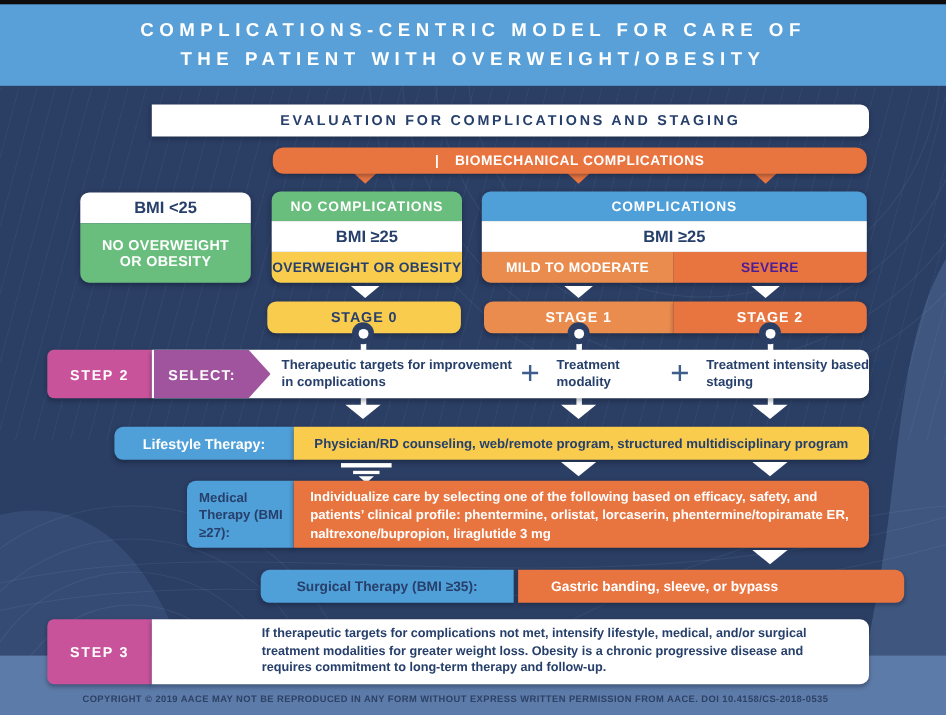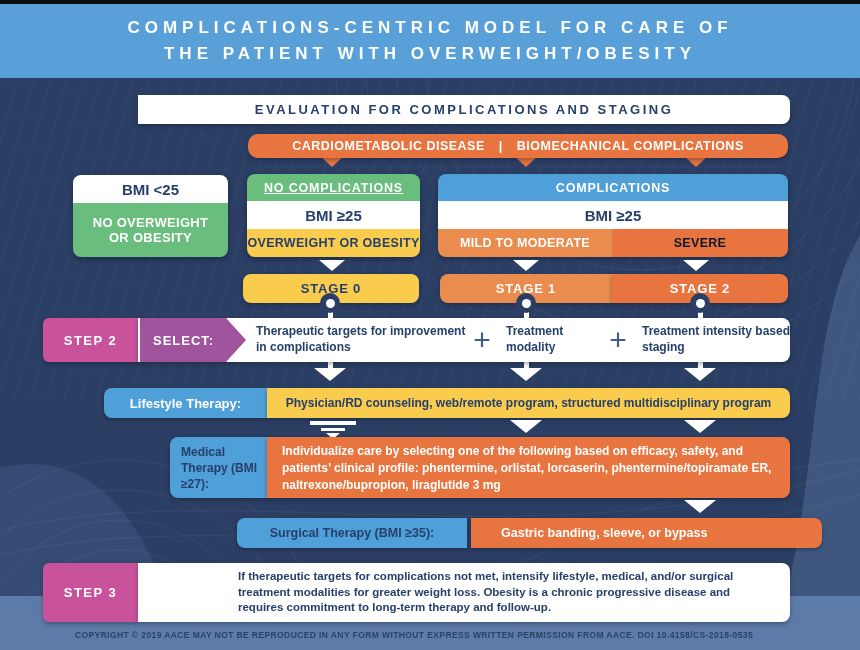--- a/index.html
+++ b/index.html
@@ -95,45 +95,44 @@
 
   <div class="abs topstrip"></div>
   <div class="abs header">
     <div class="title-line">COMPLICATIONS-CENTRIC MODEL FOR CARE OF</div>
     <div class="title-line">THE PATIENT WITH OVERWEIGHT/OBESITY</div>
   </div>
 
   <div class="abs white-bar center navy" style="left:138px;top:95px;width:652px;height:29px;font-size:13px;font-weight:bold;letter-spacing:2.5px;">EVALUATION FOR COMPLICATIONS AND STAGING</div>
 
   <div class="abs banner" style="left:248px;top:134px;width:540px;height:24px;">
-    <span>CARDIOMETABOLIC DISEASE</span>
     <span>|</span>
     <span>BIOMECHANICAL COMPLICATIONS</span>
   </div>
   <div class="abs ptr" style="left:319px;top:155px;"></div>
   <div class="abs ptr" style="left:513px;top:155px;"></div>
   <div class="abs ptr" style="left:683px;top:155px;"></div>
 
   <div class="abs col-box" style="left:73px;top:175px;width:155px;">
     <div class="sect bmi navy" style="height:28px;border-radius:8px 8px 0 0;">BMI &lt;25</div>
     <div class="sect" style="height:54px;border-radius:0 0 8px 8px;background:var(--green,#69bd7d);color:#fff;font-size:13px;letter-spacing:.3px;padding:0 14px;">NO OVERWEIGHT OR OBESITY</div>
   </div>
 
   <div class="abs col-box" style="left:247px;top:174px;width:173px;">
-    <div class="sect hdr" style="height:27px;border-radius:8px 8px 0 0;background:var(--green,#69bd7d);text-decoration:underline;">NO COMPLICATIONS</div>
+    <div class="sect hdr" style="height:27px;border-radius:8px 8px 0 0;background:var(--green,#69bd7d);">NO COMPLICATIONS</div>
     <div class="sect bmi navy" style="height:28px;">BMI ≥25</div>
     <div class="sect ftr navy" style="height:28px;border-radius:0 0 8px 8px;background:var(--yellow,#f9cc4e);">OVERWEIGHT OR OBESITY</div>
   </div>
 
   <div class="abs col-box" style="left:438px;top:174px;width:350px;">
     <div class="sect hdr" style="height:27px;border-radius:8px 8px 0 0;background:var(--blue,#4f9fd8);">COMPLICATIONS</div>
     <div class="sect bmi navy" style="height:28px;">BMI ≥25</div>
     <div style="display:flex;height:28px;">
       <div class="sect ftr" style="flex:0 0 174px;border-radius:0 0 0 8px;background:var(--orange-light,#ea8c4d);color:#fff;">MILD TO MODERATE</div>
-      <div class="sect ftr" style="flex:1;border-radius:0 0 8px 0;background:var(--orange,#e8743f);color:#0f172a;">SEVERE</div>
+      <div class="sect ftr" style="flex:1;border-radius:0 0 8px 0;background:var(--orange,#e8743f);color:#4c1d95;">SEVERE</div>
     </div>
   </div>
 
   <div class="abs mini-arrow" style="left:319px;top:260px;"></div>
   <div class="abs mini-arrow" style="left:513px;top:260px;"></div>
   <div class="abs mini-arrow" style="left:683px;top:260px;"></div>
 
   <div class="abs stage navy" style="left:243px;top:274px;width:176px;height:29px;border-radius:8px;background:var(--yellow,#f9cc4e);text-align:center;">STAGE 0</div>
   <div class="abs stage" style="left:440px;top:274px;width:172px;height:29px;border-radius:8px 0 0 8px;background:var(--orange-light,#ea8c4d);color:#fff;">STAGE 1</div>
   <div class="abs stage" style="left:612px;top:274px;width:176px;height:29px;border-radius:0 8px 8px 0;background:var(--orange,#e8743f);color:#fff;">STAGE 2</div>

